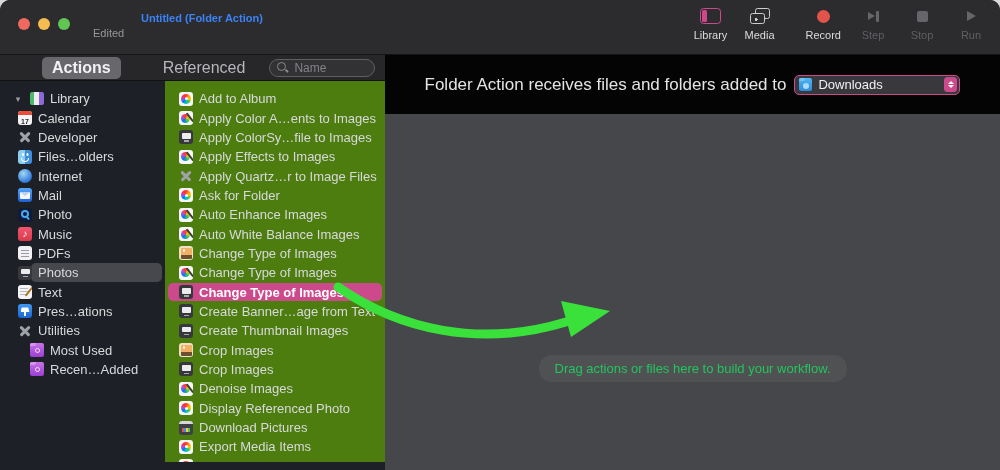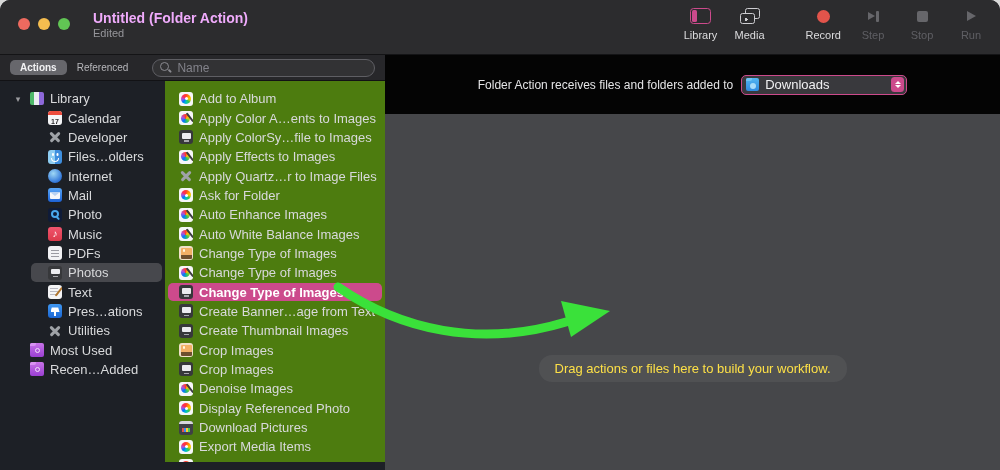--- a/index.html
+++ b/index.html
@@ -4,59 +4,59 @@
 <style>
   html,body{margin:0;padding:0;background:#d9d9d9;font-family:"Liberation Sans",sans-serif;-webkit-font-smoothing:antialiased;}
   .window{position:relative;width:1000px;height:470px;overflow:hidden;border-radius:10px 10px 0 0;background:#1d2026;}
 
   
   .titlebar{position:absolute;left:0;top:0;width:1000px;height:55px;background:#2c2c2e;border-bottom:1px solid #141416;box-sizing:border-box;}
   .lights{position:absolute;left:18px;top:18px;display:flex;gap:8px;}
   .light{width:12px;height:12px;border-radius:50%;}
   .light.red{background:#ee6a5f;}.light.yellow{background:#f5bd4f;}.light.green{background:#61c554;}
   .title-block{position:absolute;left:93px;top:10px;}
-  .win-title{font-size:14px;font-weight:700;color:#f0abfc;line-height:16px;}
+  .win-title{font-size:11px;font-weight:700;color:#3b82f6;line-height:16px;margin-left:48px;}
   .win-sub{font-size:11px;color:#96969b;line-height:14px;}
 
   .toolbar{position:absolute;right:12px;top:7px;display:flex;align-items:flex-end;gap:15px;}
   .tb-item{display:flex;flex-direction:column;align-items:center;gap:4px;min-width:34px;cursor:default;}
-  .tb-item.spaced{margin-left:24px;}
+  .tb-item.spaced{margin-left:14px;}
   .tb-ic{height:18px;display:flex;align-items:center;justify-content:center;}
   .tb-label{font-size:11px;color:#dcdcde;}
   .tb-item.disabled .tb-label{color:#5f5f64;}
 
   .gl-library{width:19px;height:14px;border:1.5px solid #cc4a8c;border-radius:3.5px;position:relative;}
   .gl-library::before{content:"";position:absolute;left:1px;top:1px;bottom:1px;width:5px;background:#cc4a8c;border-radius:1.5px;}
   .gl-media{width:20px;height:16px;position:relative;}
   .gl-media::after{content:"";position:absolute;right:0;top:0;width:13px;height:9px;border:1.5px solid #cdcdd1;border-radius:2.5px;}
   .gl-media::before{content:"";position:absolute;left:0;bottom:0;width:13px;height:9px;border:1.5px solid #cdcdd1;border-radius:2.5px;background:#2c2c2e radial-gradient(circle at 40% 60%,#cdcdd1 1.4px,transparent 1.5px);z-index:1;}
   .gl-record{width:13px;height:13px;border-radius:50%;background:#e2544b;}
   .gl-step{display:flex;align-items:center;}
   .gl-step::before{content:"";width:0;height:0;border-left:7px solid #66666a;border-top:4.5px solid transparent;border-bottom:4.5px solid transparent;}
   .gl-step::after{content:"";width:2.5px;height:11px;background:#66666a;margin-left:1.5px;border-radius:1px;}
   .gl-stop{width:11px;height:11px;background:#66666a;border-radius:2px;}
   .gl-run{width:0;height:0;border-left:9px solid #66666a;border-top:5.5px solid transparent;border-bottom:5.5px solid transparent;}
 
   
   .tabrow{position:absolute;left:0;top:55px;width:385px;height:26px;background:#27272a;border-bottom:1px solid #121215;box-sizing:border-box;display:flex;align-items:center;padding:0 10px;}
-  .tab{font-size:10px;color:#b7b7bb;padding:2px 10px;border-radius:5px;cursor:default;}
+  .tab{font-size:16px;color:#b7b7bb;padding:2px 10px;border-radius:5px;cursor:default;margin-left:32px;}
   .tab.selected{background:#67676c;color:#f2f2f4;font-weight:700;}
   .search-wrap{position:relative;margin-left:14px;flex:1;}
   .search-input{width:100%;height:18px;box-sizing:border-box;background:rgba(255,255,255,0.05);border:1px solid #5f5f64;border-radius:10px;color:#ddd;font-size:12px;padding:0 8px 0 24px;outline:none;font-family:"Liberation Sans",sans-serif;}
   .search-input::placeholder{color:#82828a;}
   .search-glass{position:absolute;left:8px;top:4px;width:7px;height:7px;border:1.5px solid #8a8a90;border-radius:50%;}
   .search-glass::after{content:"";position:absolute;width:4px;height:1.5px;background:#8a8a90;border-radius:1px;transform:rotate(45deg);right:-3.5px;bottom:-1px;}
 
   
   .sidebar{position:absolute;left:0;top:81px;width:165px;bottom:0;background:#1d2026;overflow:hidden;}
   .actionpane{position:absolute;left:165px;top:81px;width:220px;bottom:8px;background:#4d7c0f;overflow:hidden;}
   .listbox{position:absolute;left:0;right:0;top:8px;}
   .s-row,.a-row{position:relative;height:19.35px;display:flex;align-items:center;gap:6px;font-size:13px;color:#d8d9db;white-space:nowrap;cursor:default;}
   .s-row.lvl0{padding-left:12px;}
-  .s-row.lvl1{padding-left:30px;}
+  .s-row.lvl1{}
   .s-row .chev{width:12px;flex:0 0 12px;font-size:9px;color:#9a9a9f;text-align:center;}
   .s-row.selected::before{content:"";position:absolute;left:31px;right:3px;top:0;bottom:0;background:#47484d;border-radius:5px;z-index:0;}
   .s-row>*{position:relative;z-index:1;}
   .a-row{padding-left:14px;}
   .a-row.selected{color:#fff;font-weight:700;}
   .a-row.selected::before{content:"";position:absolute;left:3px;right:3px;top:0.5px;bottom:0.5px;background:#cc4a8c;border-radius:5px;z-index:0;}
   .a-row>*{position:relative;z-index:1;}
 
   
   .ic{width:14px;height:14px;flex:0 0 14px;border-radius:3px;position:relative;overflow:hidden;}
@@ -108,29 +108,29 @@
   .ic-image::after{content:"";position:absolute;left:3.5px;top:3px;width:2.5px;height:2.5px;border-radius:50%;background:#fff7e0;}
   .ic-capture{background:#3f4045;}
   .ic-capture::before{content:"";position:absolute;left:0;right:0;top:0;height:3.5px;background:#d8d8dc;}
   .ic-capture::after{content:"";position:absolute;left:3px;bottom:3px;width:8px;height:4px;background:linear-gradient(90deg,#e35549 0 2px,#3a8af5 2px 4px,#ffcc33 4px 6px,#44cc55 6px 8px);}
   .ic-folder-dl{background:linear-gradient(180deg,#52b6f0,#2f8ae0);border-radius:2px;}
   .ic-folder-dl::before{content:"";position:absolute;left:0;top:0;width:6px;height:2.5px;background:#6fc4f4;border-radius:0 0 2px 0;}
   .ic-folder-dl::after{content:"";position:absolute;left:4px;top:4.5px;width:6px;height:6px;border-radius:50%;background:#a8dcf8;}
 
   
   .main-header{position:absolute;left:385px;top:55px;right:0;height:59px;background:#040404;display:flex;align-items:center;justify-content:center;gap:8px;}
-  .mh-label{font-size:12px;color:#e4e4e6;}
+  .mh-label{font-size:17px;color:#e4e4e6;}
   .popup{width:166px;height:20px;box-sizing:border-box;background:#39393d;border:1.5px solid #cc4a8c;border-radius:5px;display:flex;align-items:center;gap:6px;padding:0 2px 0 4px;cursor:default;}
   .popup .ic{width:13px;height:13px;flex:0 0 13px;}
   .pop-label{flex:1;font-size:13px;color:#f0f0f2;}
   .pop-step{width:13px;height:15px;background:#cc4a8c;border-radius:3.5px;display:flex;flex-direction:column;align-items:center;justify-content:center;gap:1.5px;}
   .pop-step::before{content:"";width:0;height:0;border-left:3px solid transparent;border-right:3px solid transparent;border-bottom:3.5px solid #fff;}
   .pop-step::after{content:"";width:0;height:0;border-left:3px solid transparent;border-right:3px solid transparent;border-top:3.5px solid #fff;}
   .canvas{position:absolute;left:385px;top:114px;right:0;bottom:0;background:#46474a;}
-  .drop-hint{position:absolute;left:50%;top:241px;transform:translateX(-50%);background:rgba(255,255,255,0.055);border-radius:13px;padding:6px 16px;font-size:13px;color:#fde047;white-space:nowrap;}
+  .drop-hint{position:absolute;left:50%;top:241px;transform:translateX(-50%);background:rgba(255,255,255,0.055);border-radius:13px;padding:6px 16px;font-size:13px;color:#22c55e;white-space:nowrap;}
 
   .arrow-overlay{position:absolute;left:0;top:0;width:1000px;height:470px;pointer-events:none;z-index:50;}
 </style>
 </head>
 <body>
 
 <div class="window">
 
   <div class="titlebar">
     <div class="lights">

